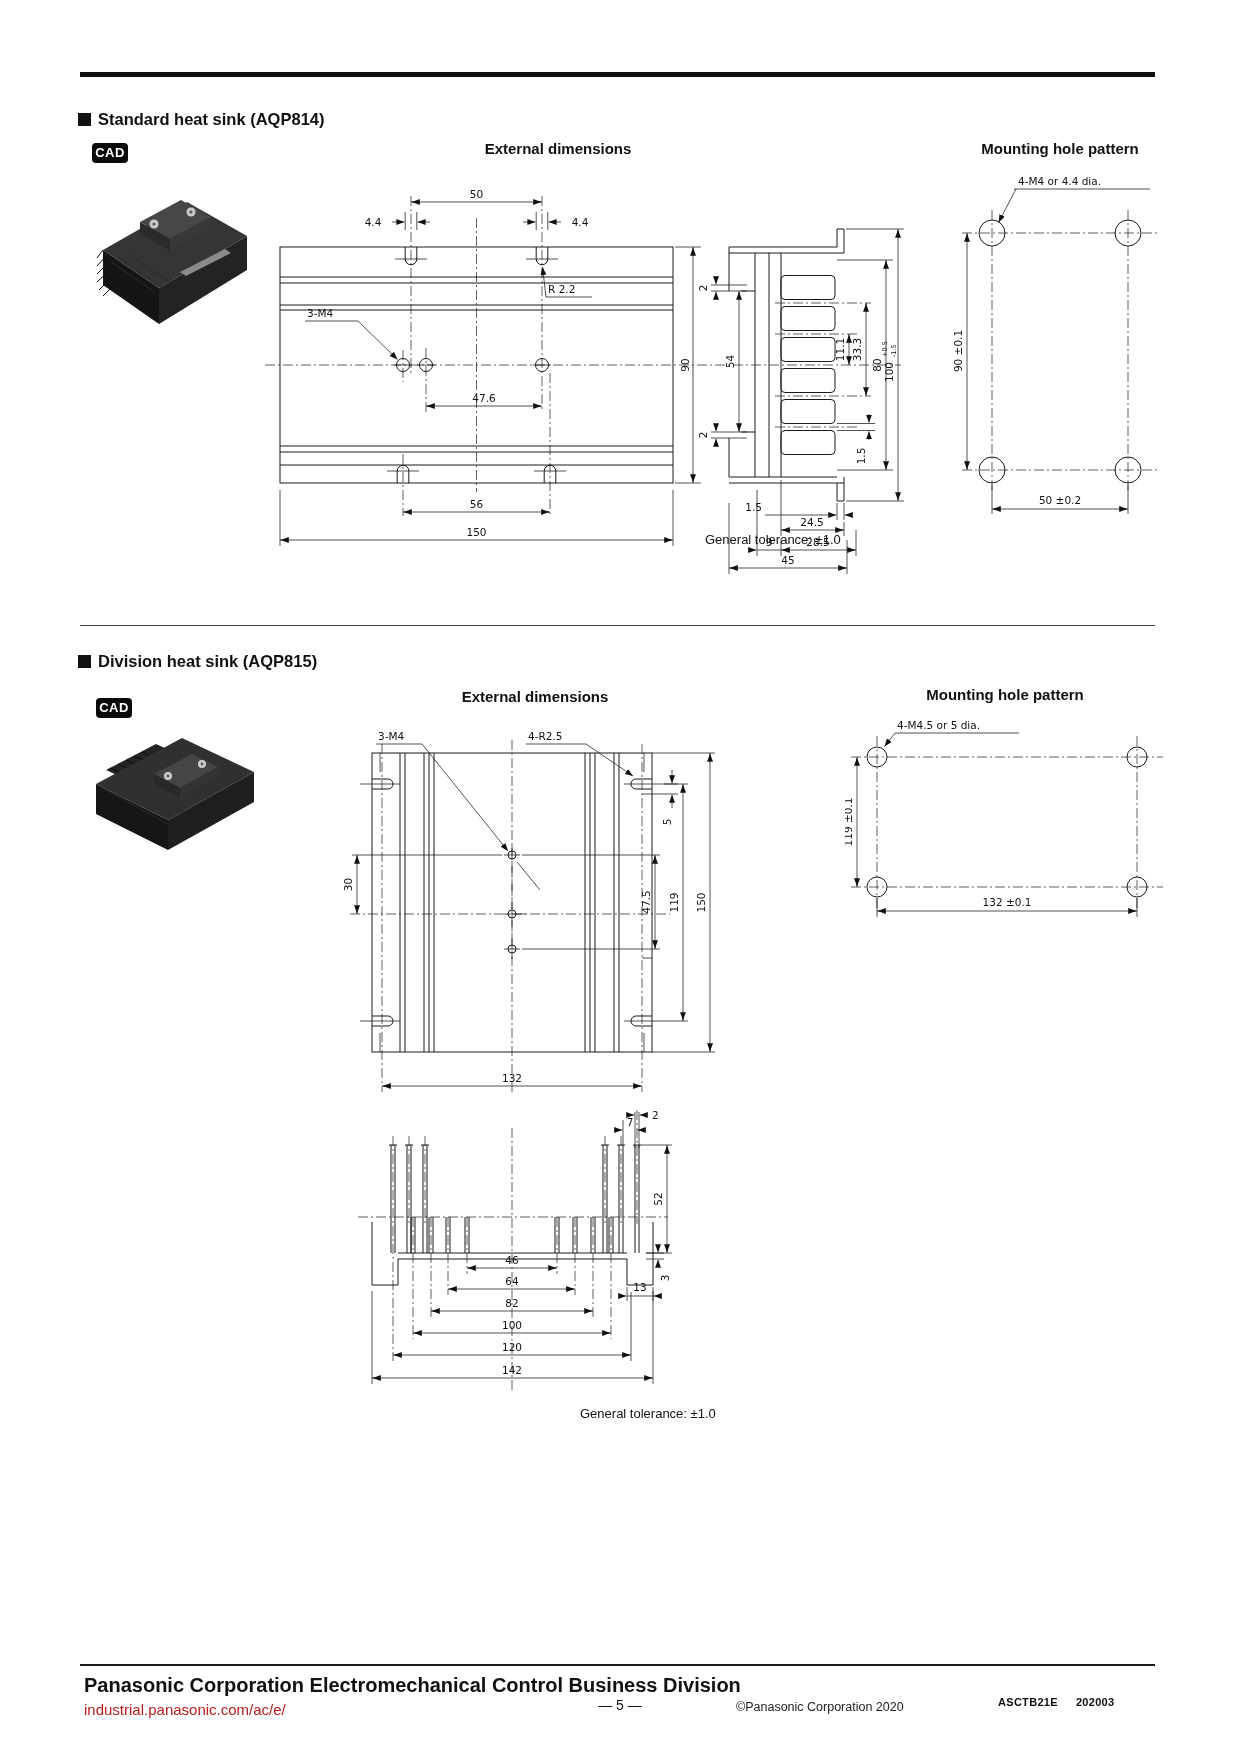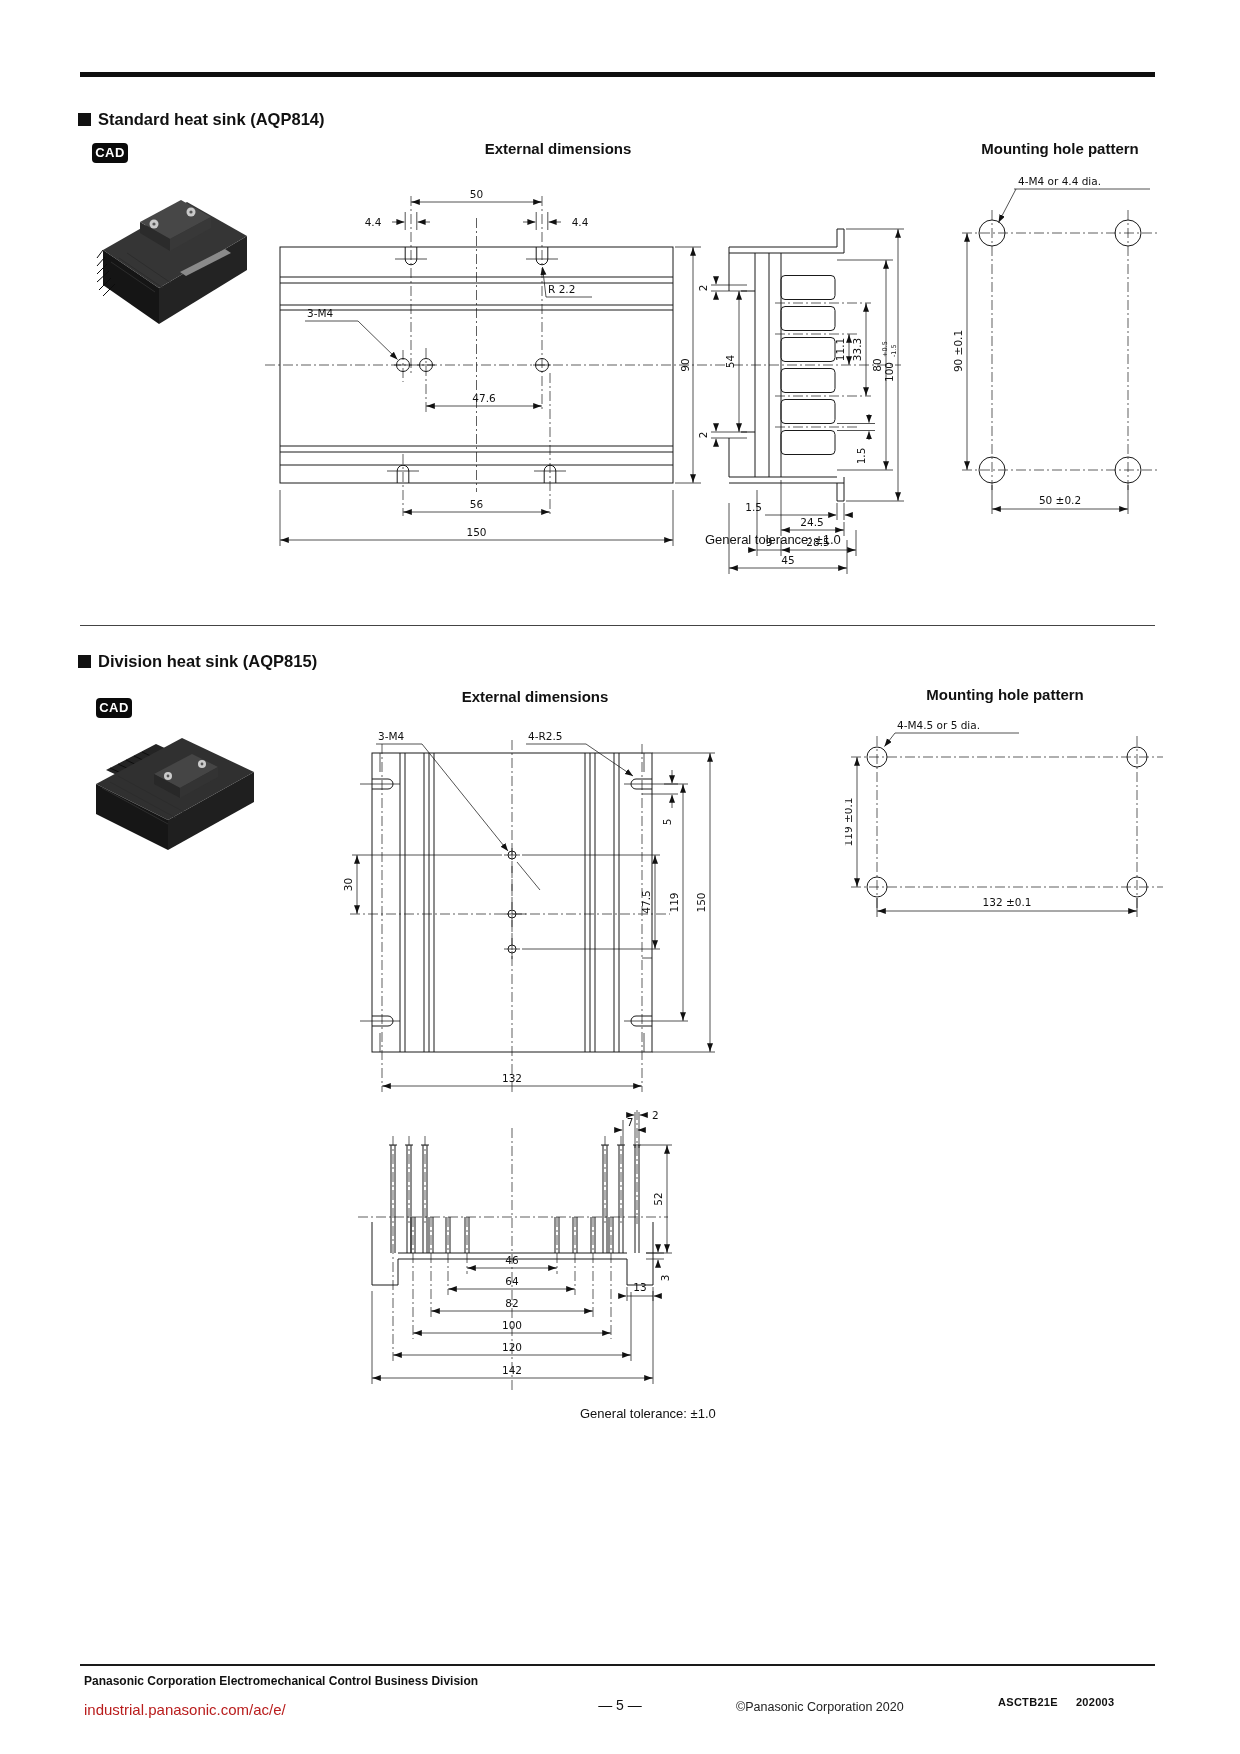--- a/index.html
+++ b/index.html
@@ -7,21 +7,21 @@
   .abs{position:absolute}
   .hdr-title{left:0;top:42px;width:1152px;text-align:right;font-size:24px;color:#0a0a0a}
   .hdr-rule{left:80px;top:72px;width:1075px;height:5px;background:#0f0f0f}
   .sec-head{left:78px;font-size:16.5px;font-weight:bold;display:flex;align-items:center;gap:7px}
   .sq{width:13px;height:13px;background:#111;display:inline-block}
   .cad{width:36px;height:20px;background:#0a0a0a;border-radius:4px;color:#fff;font-size:13px;font-weight:bold;text-align:center;line-height:20px;letter-spacing:.5px}
   .draw-title{font-size:15px;font-weight:bold;text-align:center}
   .tol{font-size:13px}
   .divider{left:80px;width:1075px;height:1px;background:#444}
   .ft-rule{left:80px;top:1664px;width:1075px;height:2px;background:#1a1a1a}
-  .ft-co{left:84px;top:1674px;font-size:12px;font-weight:bold}
+  .ft-co{left:84px;top:1674px;font-size:20px;font-weight:bold}
   .ft-url{left:84px;top:1701px;font-size:15px;color:#b91c1c}
   .ft-page{left:560px;top:1697px;width:120px;text-align:center;font-size:14px}
   .ft-cr{left:736px;top:1700px;font-size:12.5px;color:#222}
   .ft-doc{left:998px;top:1696px;font-size:11px;font-weight:bold;letter-spacing:.3px}
   .ft-doc span{margin-right:18px}
   svg .ln{stroke:#1a1a1a;stroke-width:1;fill:none}
   svg .tn{stroke:#1a1a1a;stroke-width:.75;fill:none}
   svg .cl{stroke:#1a1a1a;stroke-width:.7;fill:none;stroke-dasharray:10 3 2 3}
   svg text{font:10.5px "DejaVu Sans",sans-serif;fill:#111}
   svg text.sm{font-size:6.5px}

